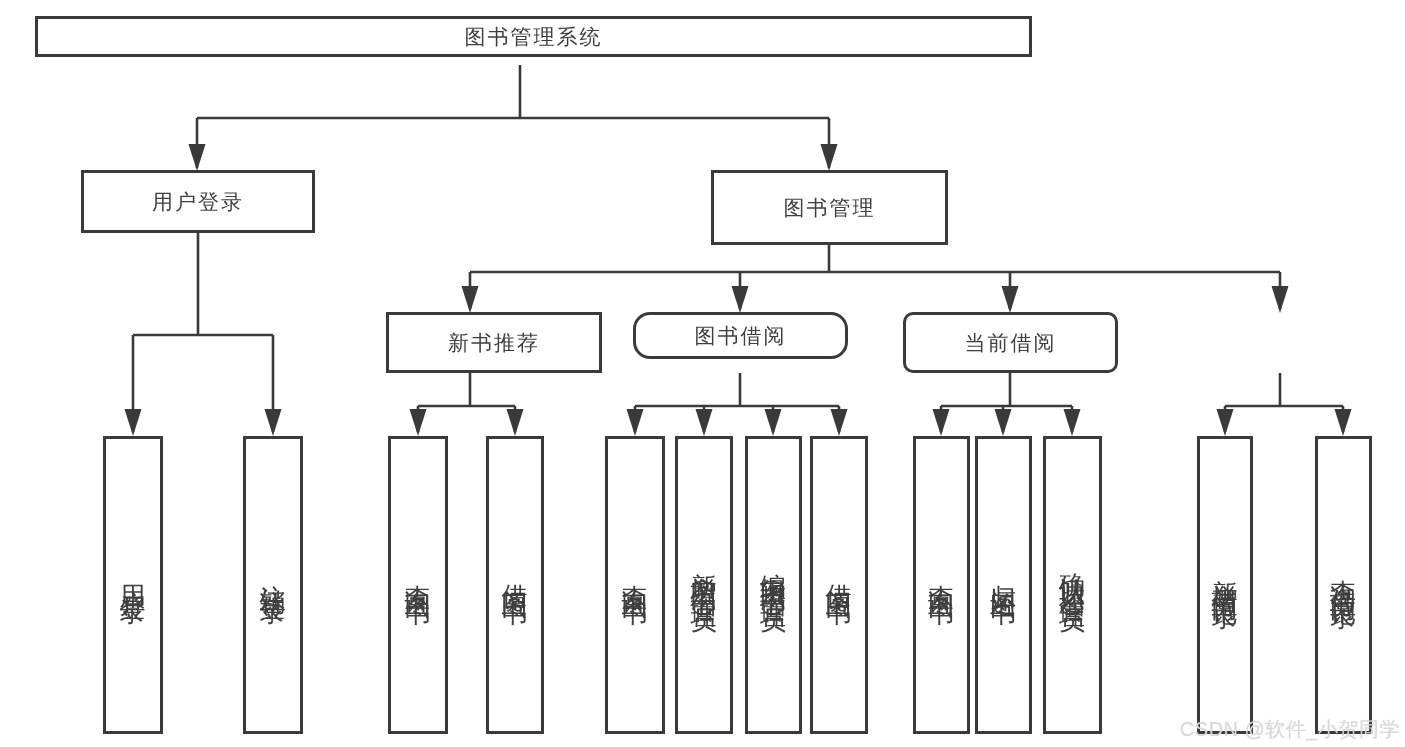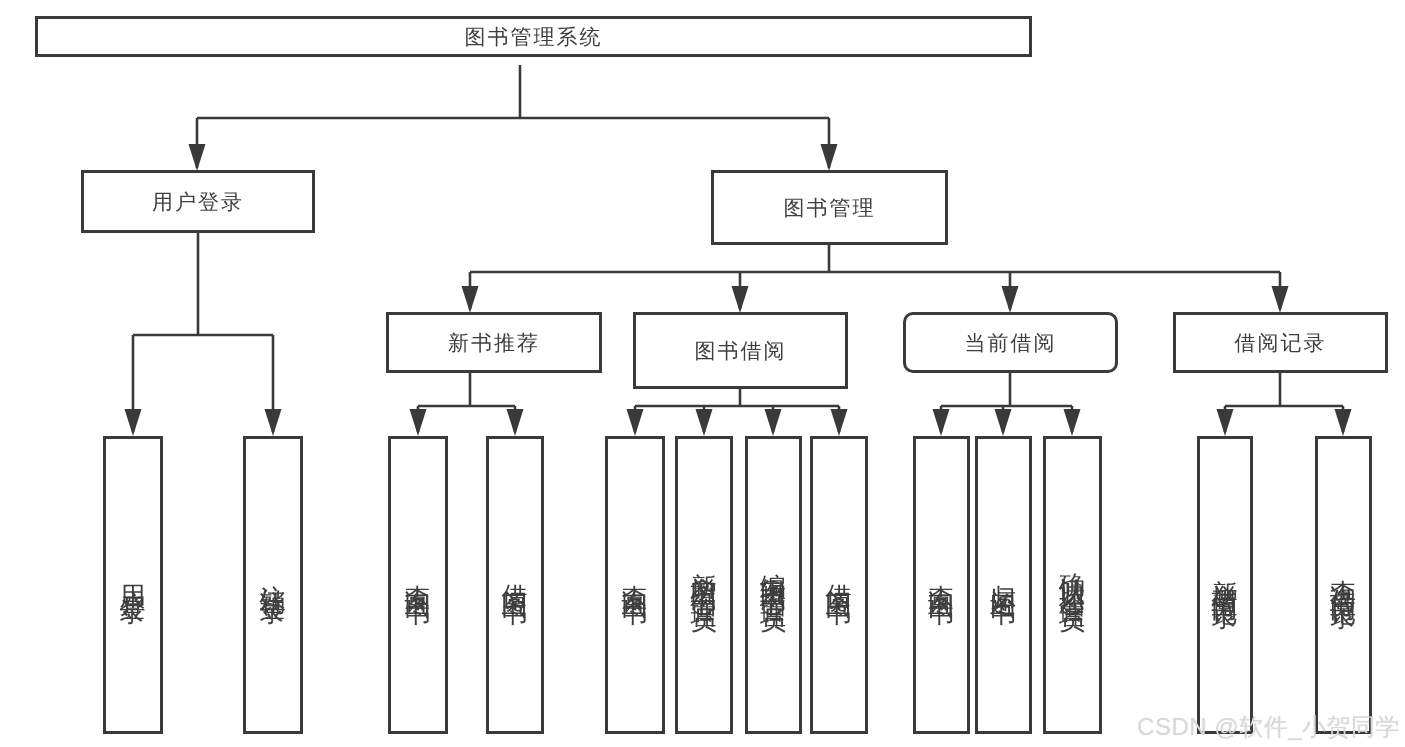--- a/index.html
+++ b/index.html
@@ -45,21 +45,21 @@
     font-size: 26px;
     letter-spacing: 5px;
     line-height: 1;
     white-space: nowrap;
   }
   .watermark {
     position: absolute;
     right: 5px;
     bottom: 4px;
     z-index: 5;
-    font-size: 24px;
+    font-size: 20px;
     color: #d9d9d9;
     letter-spacing: 0.5px;
     text-shadow: 0 0 1px rgba(150,150,150,0.35);
   }
 </style>
 </head>
 <body>
 
 <div class="canvas">
 
@@ -114,28 +114,25 @@
   <div class="node hnode" style="left:81px; top:170px; width:234px; height:63px;">
     <span>用户登录</span>
   </div>
   <div class="node hnode" style="left:711px; top:170px; width:237px; height:75px;">
     <span>图书管理</span>
   </div>
 
   <div class="node hnode" style="left:362px; top:312px; width:216px; height:61px;margin-left:24px;">
     <span>新书推荐</span>
   </div>
-  <div class="node hnode" style="left:633px; top:312px; width:215px; height:77px;">
+  <div class="node hnode" style="left:633px; top:312px; width:215px; height:47px;border-radius:17px;">
     <span>图书借阅</span>
   </div>
   <div class="node hnode" style="left:903px; top:312px; width:215px; height:61px;border-radius:10px;">
     <span>当前借阅</span>
-  </div>
-  <div class="node hnode" style="left:1173px; top:312px; width:215px; height:61px;">
-    <span>借阅记录</span>
   </div>
 
   <div class="node leaf" style="left:103px; width:60px;">
     <span class="vtext">用户登录</span>
   </div>
   <div class="node leaf" style="left:243px; width:60px;">
     <span class="vtext">注销登录</span>
   </div>
 
   <div class="node leaf" style="left:388px; width:60px;">

